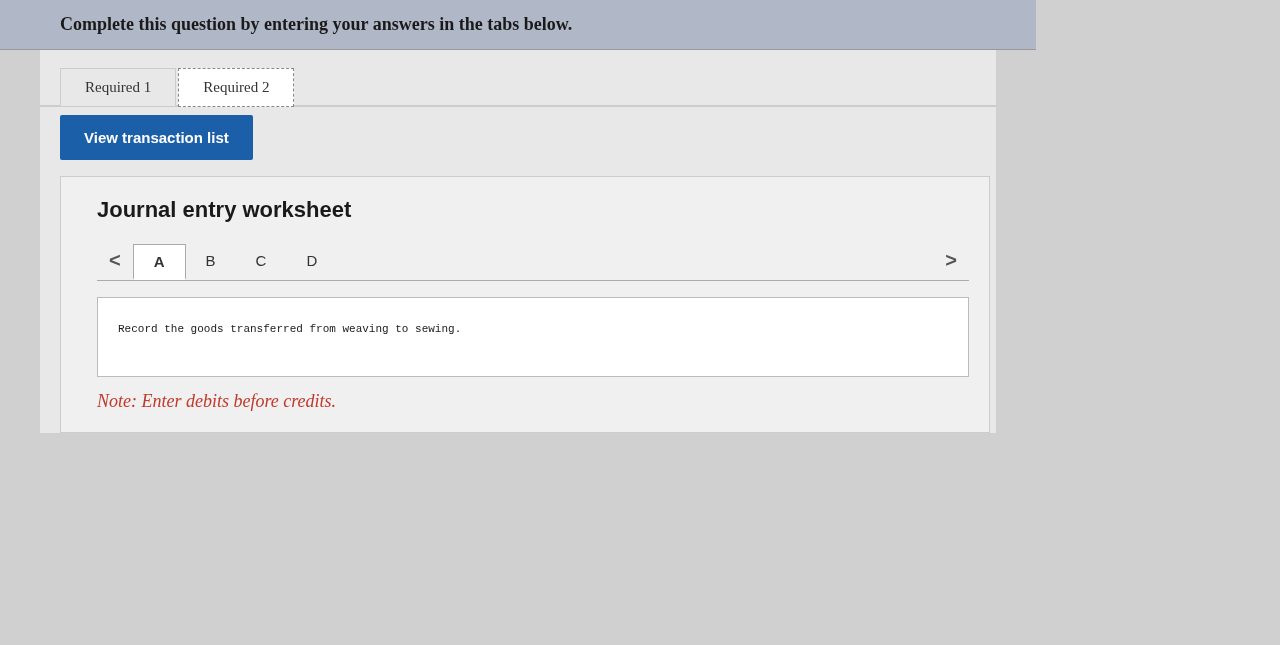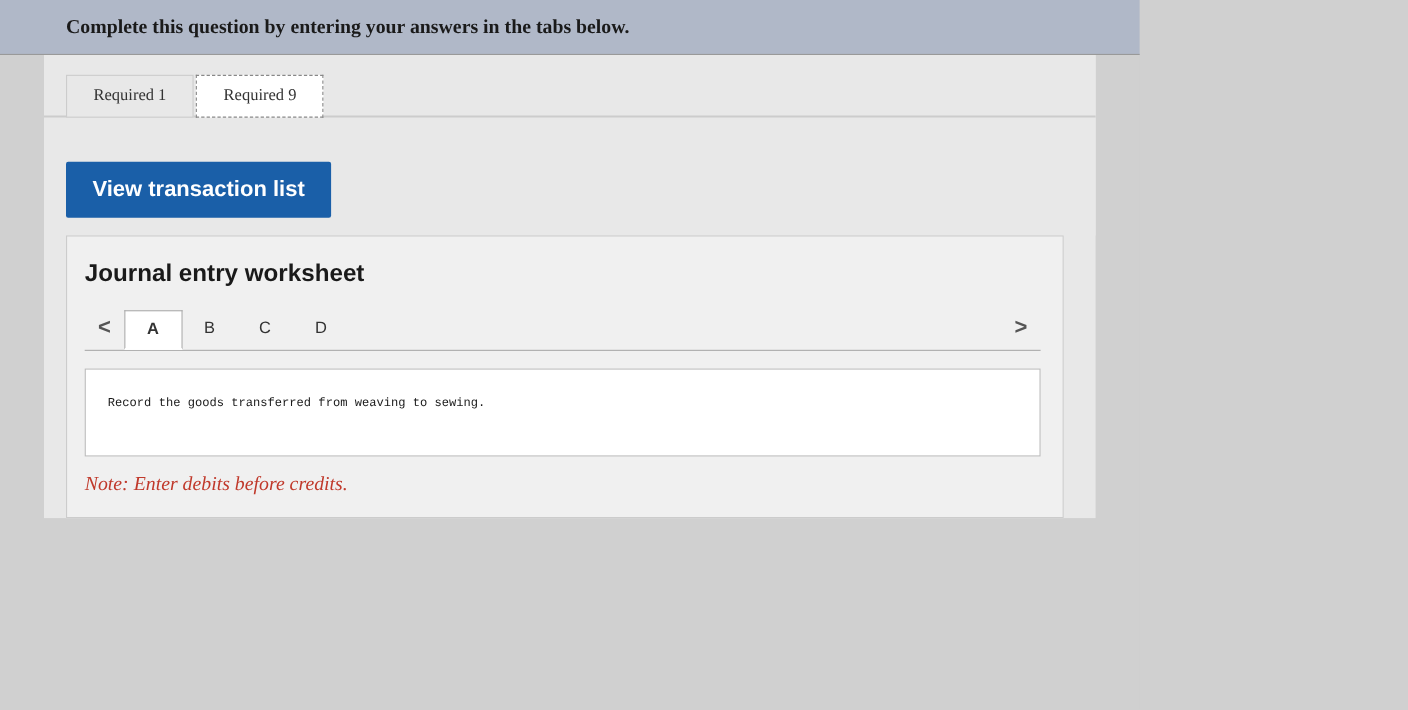--- a/index.html
+++ b/index.html
@@ -90,33 +90,32 @@
     .button-row {
       padding: 8px 20px 16px 20px;
       background: #e8e8e8;
     }
 
     .view-transaction-btn {
       background: #1a5fa8;
       color: white;
       border: none;
       padding: 14px 24px;
-      font-size: 20px;
+      font-size: 15px;
       font-weight: bold;
       cursor: pointer;
       border-radius: 2px;
-      margin-top: 32px;
     }
 
     
     .worksheet-container {
-      margin: 0 29px 20px 20px;
+      margin: 0 6px 20px 20px;
       background: #f0f0f0;
       border: 1px solid #ccc;
-      padding: 20px 20px 20px 16px;
+      padding: 20px 20px 20px 36px;
     }
 
     .worksheet-title {
       font-size: 22px;
       font-weight: bold;
       color: #1a1a1a;
       margin-bottom: 18px;
       font-family: Arial, sans-serif;
     }
 
@@ -187,21 +186,21 @@
 <div class="page-wrapper">
 
   <div class="instruction-banner">
     <span class="instruction-banner-text">Complete this question by entering your answers in the tabs below.</span>
   </div>
 
   <div class="main-content">
 
     <div class="tabs-row">
       <div class="tab-item">Required 1</div>
-      <div class="tab-item dotted-border active">Required 9</div>
+      <div class="tab-item dotted-border active">Required 2</div>
     </div>
 
 
     <div class="button-row">
       <button class="view-transaction-btn">View transaction list</button>
     </div>
 
     <div class="worksheet-container">
 
       <div class="worksheet-title">Journal entry worksheet</div>

